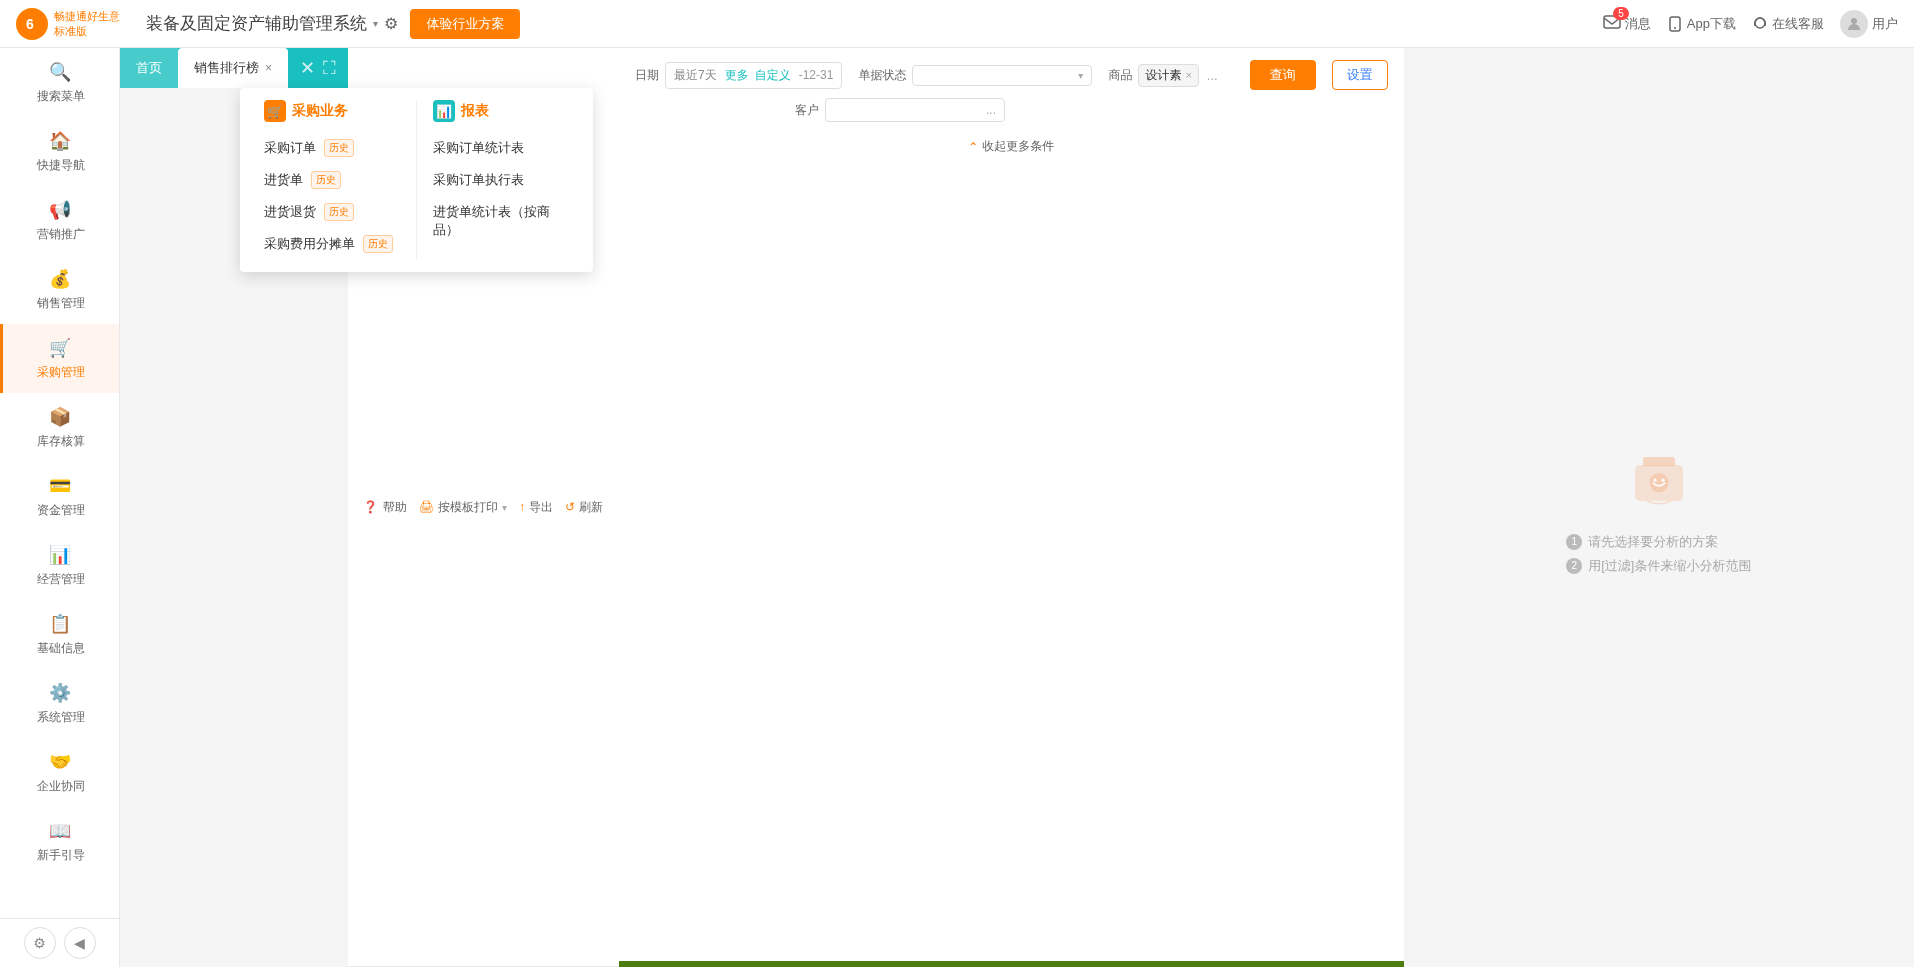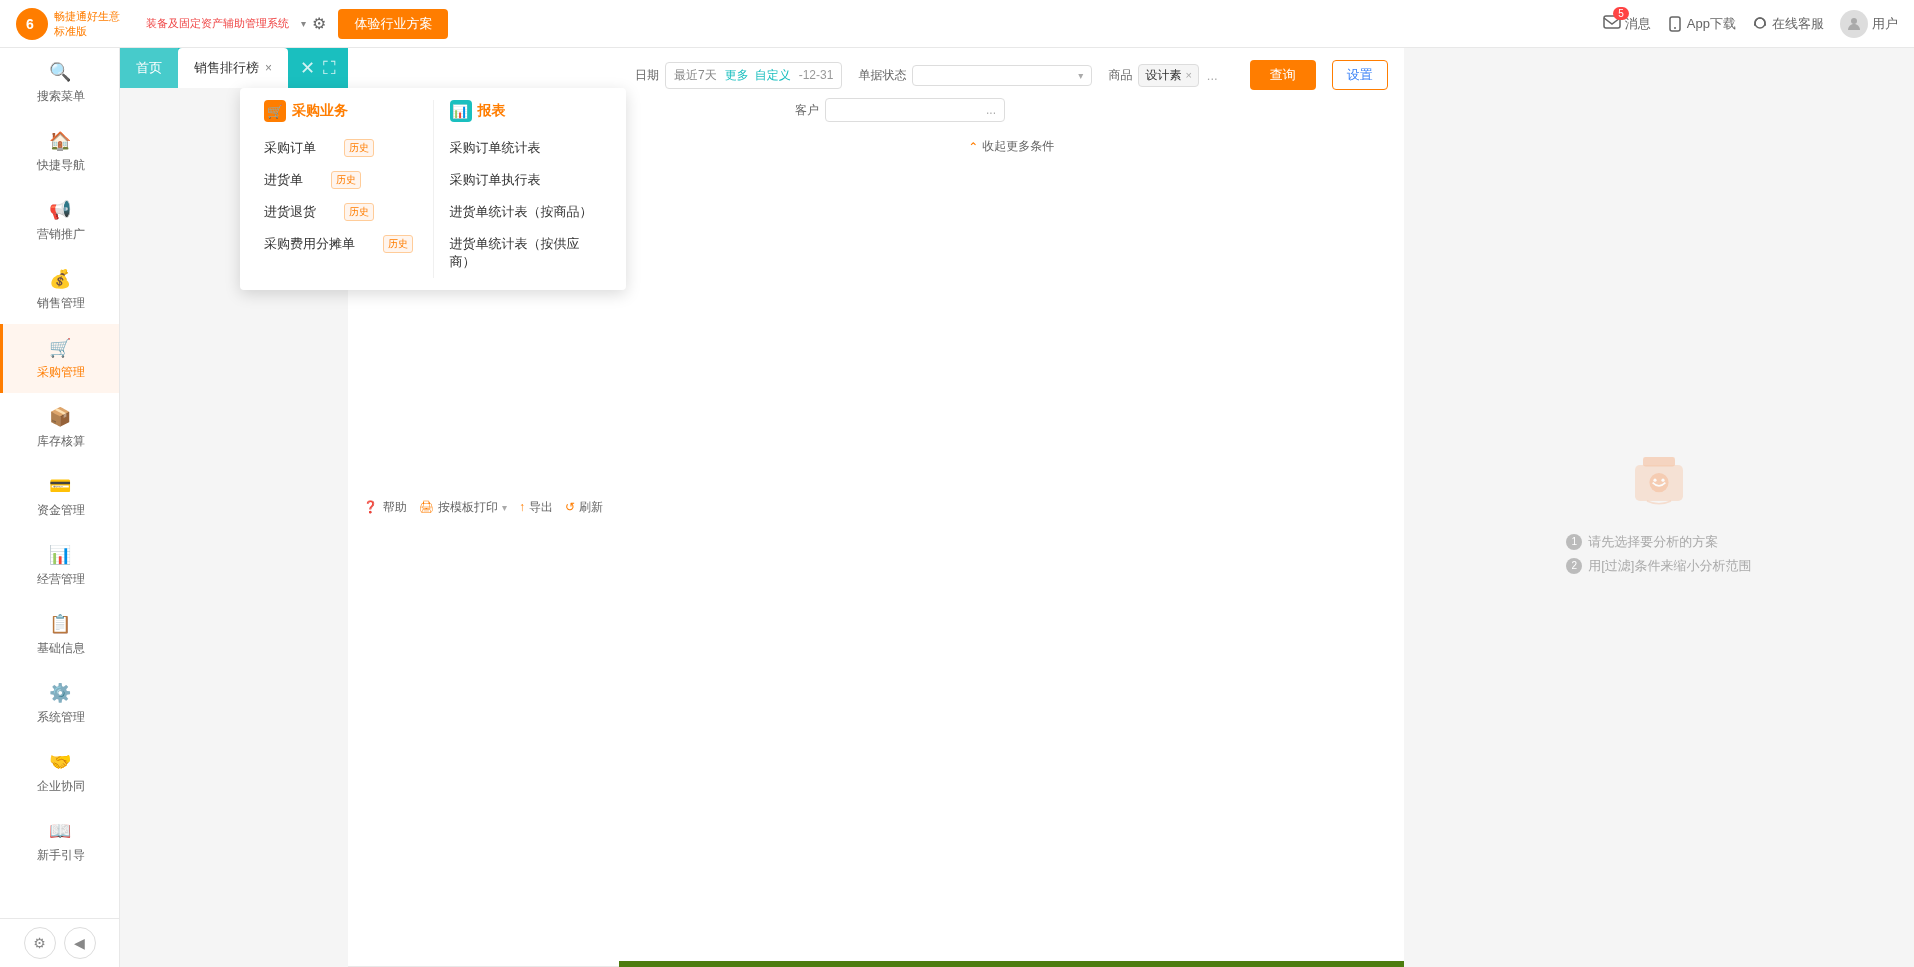--- a/index.html
+++ b/index.html
@@ -35,21 +35,21 @@
       font-weight: bold;
       margin-right: 6px;
     }
     .logo-text { font-size: 11px; color: #ff7d00; line-height: 1.3; }
     .top-nav-title {
       display: flex;
       align-items: center;
       flex: 1;
       margin-left: 10px;
     }
-    .system-title { font-size: 11px; color: #ef4444; margin-right: 12px; }
+    .system-title { font-size: 17px; color: #404040; margin-right: 6px; }
     .top-nav-actions {
       display: flex;
       align-items: center;
       gap: 16px;
       margin-left: auto;
     }
     .industry-btn {
       background: #ff7d00;
       color: white;
       border: none;
@@ -361,21 +361,20 @@
       gap: 8px;
       border-radius: 4px;
     }
     .hist-badge {
       background: #fff5ee;
       color: #ff7d00;
       border: 1px solid #ffcc99;
       border-radius: 3px;
       font-size: 10px;
       padding: 1px 4px;
-      margin-left: 20px;
     }
     .dropdown-header-icon {
       width: 22px;
       height: 22px;
       background: #ff7d00;
       border-radius: 4px;
       display: flex;
       align-items: center;
       justify-content: center;
       color: white;
@@ -653,21 +652,18 @@
           </div>
           <div class="dropdown-item">
             <span>采购订单统计表</span>
           </div>
           <div class="dropdown-item">
             <span>采购订单执行表</span>
           </div>
           <div class="dropdown-item">
             <span>进货单统计表（按商品）</span>
           </div>
-          <div class="dropdown-item">
-            <span>进货单统计表（按供应商）</span>
-          </div>
         </div>
       </div>
     </div>
 
   </div>
 </div>
 
 </body></html>

